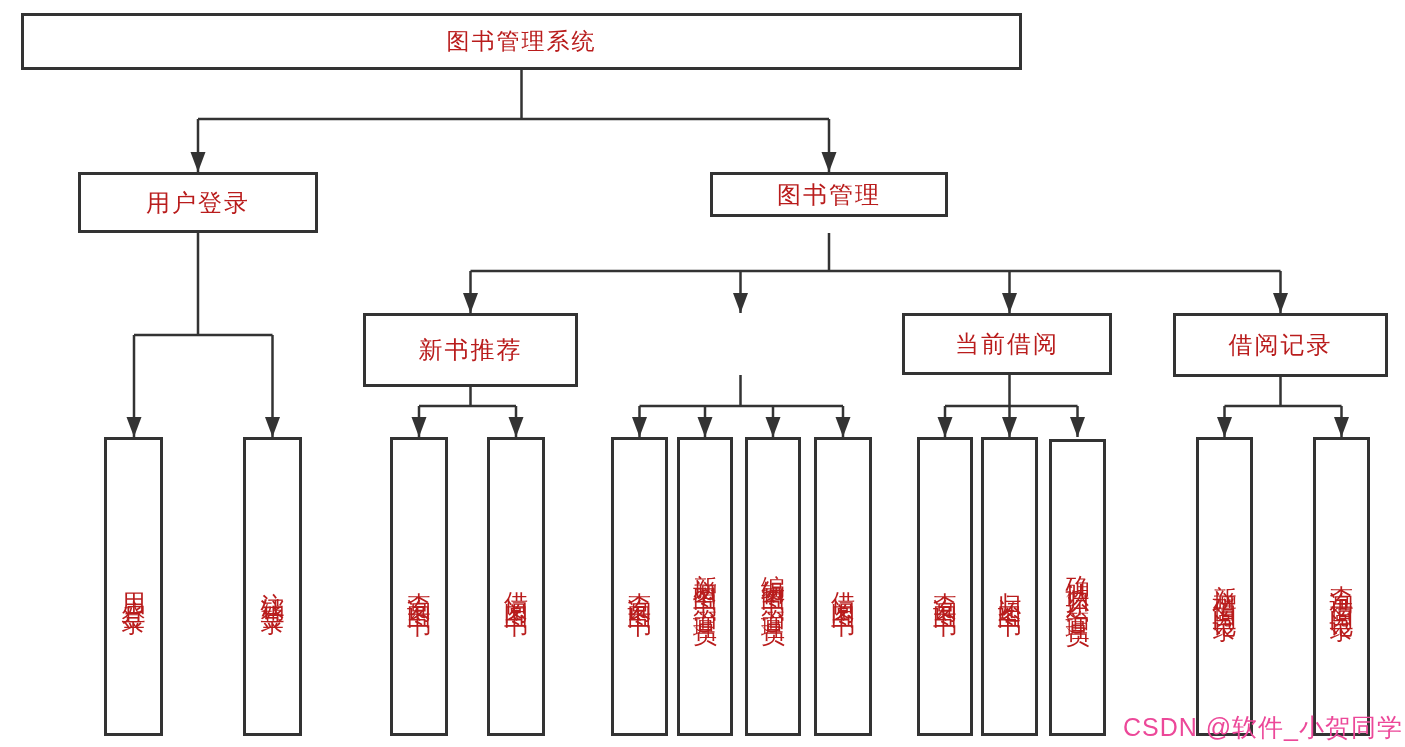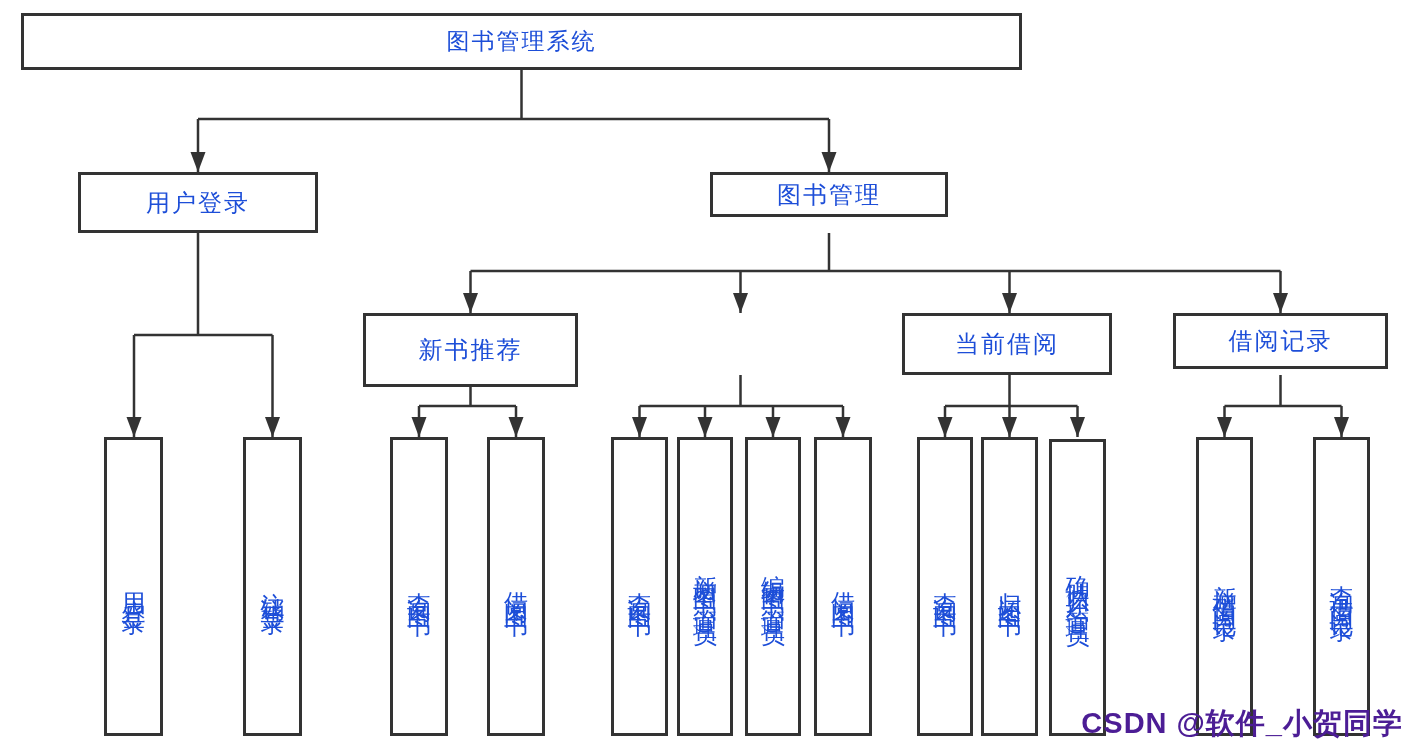--- a/index.html
+++ b/index.html
@@ -24,21 +24,21 @@
     pointer-events: none;
   }
   .box {
     position: absolute;
     box-sizing: border-box;
     border: 3px solid #333333;
     background: #ffffff;
     display: flex;
     align-items: center;
     justify-content: center;
-    color: #1d4ed8;
+    color: #b91c1c;
   }
   .h-label {
     font-size: 24px;
     letter-spacing: 2px;
     white-space: nowrap;
   }
   .root .h-label {
     font-size: 23px;
   }
   .v-label {
@@ -46,26 +46,25 @@
     text-orientation: mixed;
     font-size: 24px;
     letter-spacing: 7px;
     line-height: 1;
     white-space: nowrap;
   }
   .watermark {
     position: absolute;
     right: 2px;
     bottom: 3px;
-    font-size: 29px;
+    font-size: 25px;
     letter-spacing: 1px;
-    color: #4c1d95;
+    color: #ec4899;
     z-index: 10;
     white-space: nowrap;
-    font-weight: bold;
   }
 </style>
 </head>
 <body>
 
 <div class="canvas">
 
   <svg class="wires" viewBox="0 0 1405 747" xmlns="http://www.w3.org/2000/svg">
     <defs>
       <marker id="arrow" markerUnits="userSpaceOnUse" markerWidth="22" markerHeight="18" refX="20" refY="9" orient="auto">
@@ -112,21 +111,21 @@
   <div class="box" style="left:710px;top:172px;width:238px;height:45px">
     <span class="h-label">图书管理</span>
   </div>
 
   <div class="box" style="left:363px;top:313px;width:215px;height:74px">
     <span class="h-label">新书推荐</span>
   </div>
   <div class="box" style="left:902px;top:313px;width:210px;height:62px">
     <span class="h-label">当前借阅</span>
   </div>
-  <div class="box" style="left:1173px;top:313px;width:215px;height:56px">
+  <div class="box" style="left:1173px;top:313px;width:215px;height:64px">
     <span class="h-label">借阅记录</span>
   </div>
 
   <div class="box" style="left:104px;top:437px;width:59px;height:299px">
     <span class="v-label">用户登录</span>
   </div>
   <div class="box" style="left:243px;top:437px;width:59px;height:299px">
     <span class="v-label">注销登录</span>
   </div>
 

